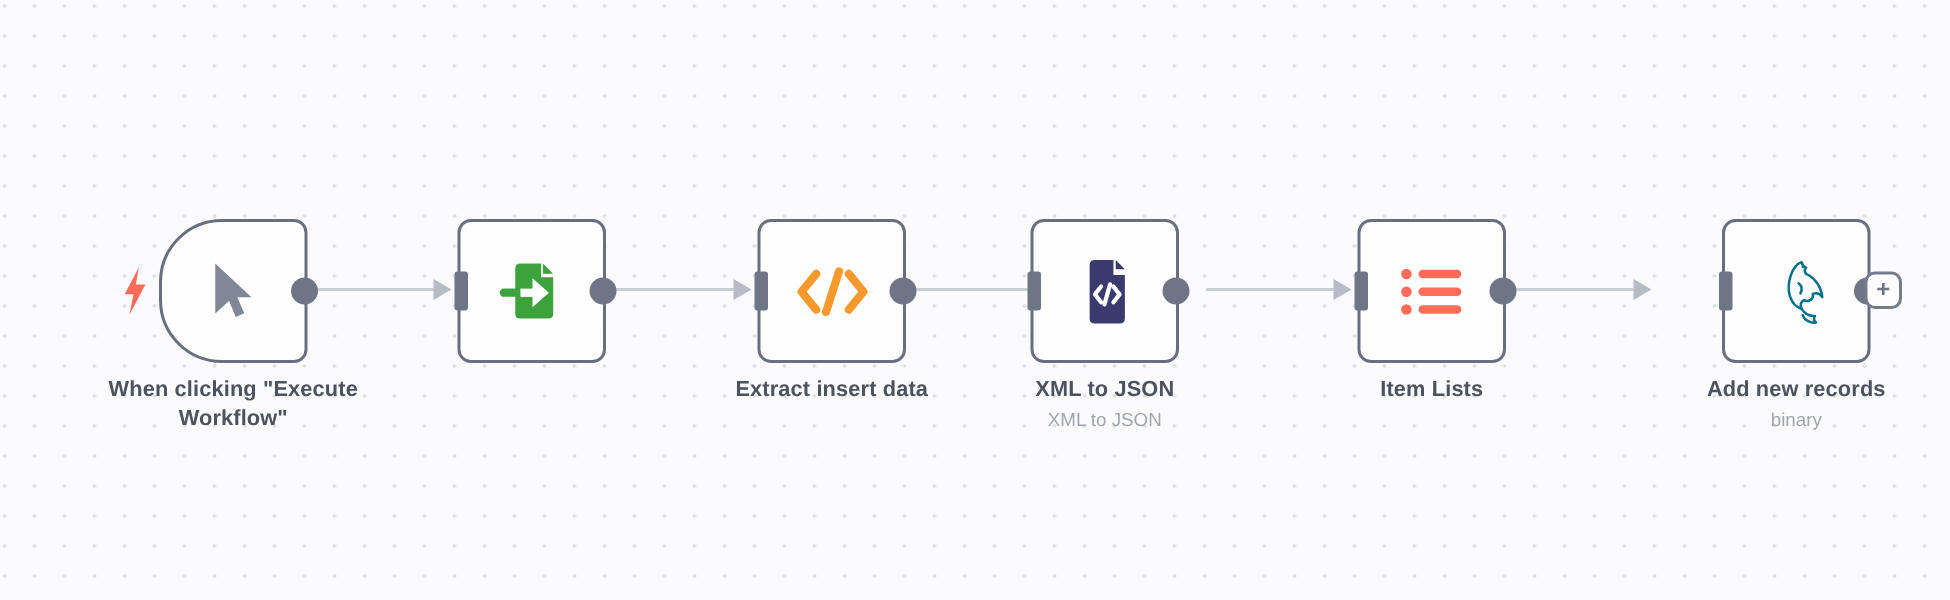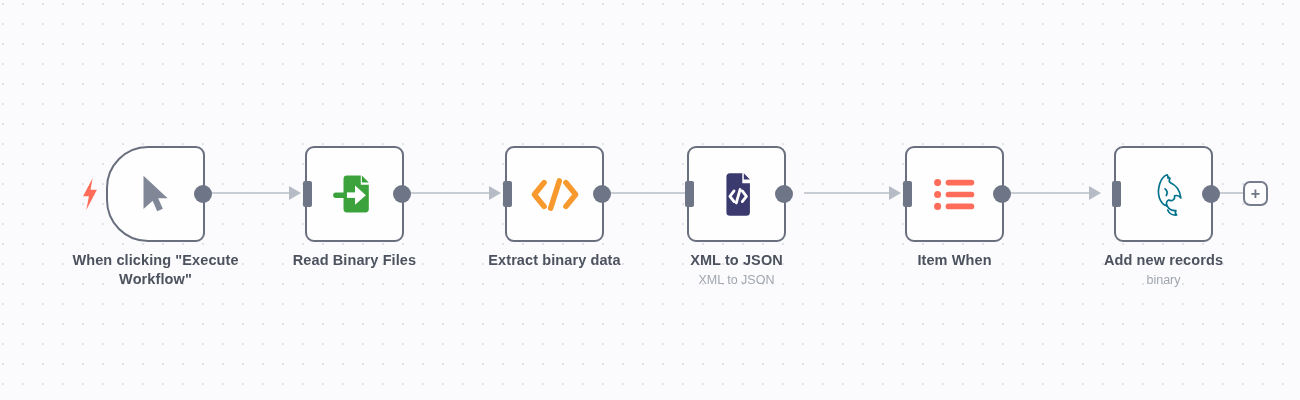--- a/index.html
+++ b/index.html
@@ -107,37 +107,34 @@
       <svg width="46" height="46" viewBox="0 0 40 40">
         <path d="M13 4 H25 V12 H32 V33 Q32 36 29 36 H13 Q10 36 10 33 V7 Q10 4 13 4 Z" fill="#3ca33c"></path>
         <path d="M26 4 L32 10 L26 10 Z" fill="#3ca33c"></path>
         <rect x="1" y="18.6" width="12" height="4.8" rx="2.4" fill="#3ca33c"></rect>
         <rect x="13" y="18.6" width="8.5" height="4.8" fill="#ffffff"></rect>
         <path d="M20 12.6 L29.5 21 L20 29.4 Z" fill="#ffffff"></path>
       </svg>
       <span class="in-port"></span>
       <span class="out-port"></span>
     </div>
-    <div class="node-label">
-      <div class="node-title">Read Binary Files</div>
-    </div>
   </div>
 
   <div class="node-wrap" style="left:505px">
     <div class="node">
       <svg width="50" height="33" viewBox="0 0 46 30">
         <path d="M13 4 L4 15 L13 26" stroke="#f8992e" stroke-width="5" fill="none" stroke-linecap="round" stroke-linejoin="round"></path>
         <path d="M33 4 L42 15 L33 26" stroke="#f8992e" stroke-width="5" fill="none" stroke-linecap="round" stroke-linejoin="round"></path>
         <path d="M27 2.5 L19 27.5" stroke="#f8992e" stroke-width="5" fill="none" stroke-linecap="round"></path>
       </svg>
       <span class="in-port"></span>
       <span class="out-port"></span>
     </div>
     <div class="node-label">
-      <div class="node-title">Extract binary data</div>
+      <div class="node-title">Extract insert data</div>
     </div>
   </div>
 
   <div class="node-wrap" style="left:687px">
     <div class="node">
       <svg width="40" height="47" viewBox="0 0 34 40">
         <path d="M11 2 H21.5 V10.5 H28 V35 Q28 38 25 38 H11 Q8 38 8 35 V5 Q8 2 11 2 Z" fill="#3b3a6f"></path>
         <path d="M22.8 2 L28 7.2 L22.8 7.2 Z" fill="#3b3a6f"></path>
         <path d="M14.5 17 L11 21.5 L14.5 26" stroke="#ffffff" stroke-width="2.4" fill="none" stroke-linecap="round" stroke-linejoin="round"></path>
         <path d="M21.5 17 L25 21.5 L21.5 26" stroke="#ffffff" stroke-width="2.4" fill="none" stroke-linecap="round" stroke-linejoin="round"></path>
@@ -159,25 +156,25 @@
         <circle cx="4.2" cy="15" r="3.2" fill="#ff6d5a"></circle>
         <circle cx="4.2" cy="25.8" r="3.2" fill="#ff6d5a"></circle>
         <rect x="11.5" y="1.6" width="26" height="5.2" rx="2.6" fill="#ff6d5a"></rect>
         <rect x="11.5" y="12.4" width="26" height="5.2" rx="2.6" fill="#ff6d5a"></rect>
         <rect x="11.5" y="23.2" width="26" height="5.2" rx="2.6" fill="#ff6d5a"></rect>
       </svg>
       <span class="in-port"></span>
       <span class="out-port"></span>
     </div>
     <div class="node-label">
-      <div class="node-title">Item When</div>
+      <div class="node-title">Item Lists</div>
     </div>
   </div>
 
-  <div class="node-wrap" style="left:1114px">
+  <div class="node-wrap" style="left:1148px">
     <div class="node">
       <svg width="52" height="46" viewBox="0 0 50 44">
         <g stroke="#01718c" stroke-width="1.6" fill="none" stroke-linecap="round" stroke-linejoin="round">
           <path d="M28 3.5 C25 4.5 22.5 7.5 21 12 C19.5 16.5 19.2 21.5 20.5 25.5 C21.8 29.5 24.5 32.5 28 33.5 C26.8 31 27.3 28.8 29.5 27.8 C32.8 29.3 35.8 27.3 35.2 23.8 C37.5 23 39.8 23.8 41.2 25.8 C40.5 19.3 36.5 13.5 30.8 11 C29.8 9.8 29.8 8.3 30.8 7 C29.3 6.3 28.3 5 28 3.5 Z"></path>
           <path d="M28 33.5 C29.8 36.5 33 38.3 36.5 38 C35.5 39.5 35.8 41 37.2 42.2 C33.5 42.8 30 40.8 28.6 37.5"></path>
           <path d="M26 17 C28 18.5 28.5 21 27.2 23.5"></path>
         </g>
         <circle cx="28.8" cy="6.5" r="0.9" fill="#01718c"></circle>
       </svg>
       <span class="in-port"></span>

